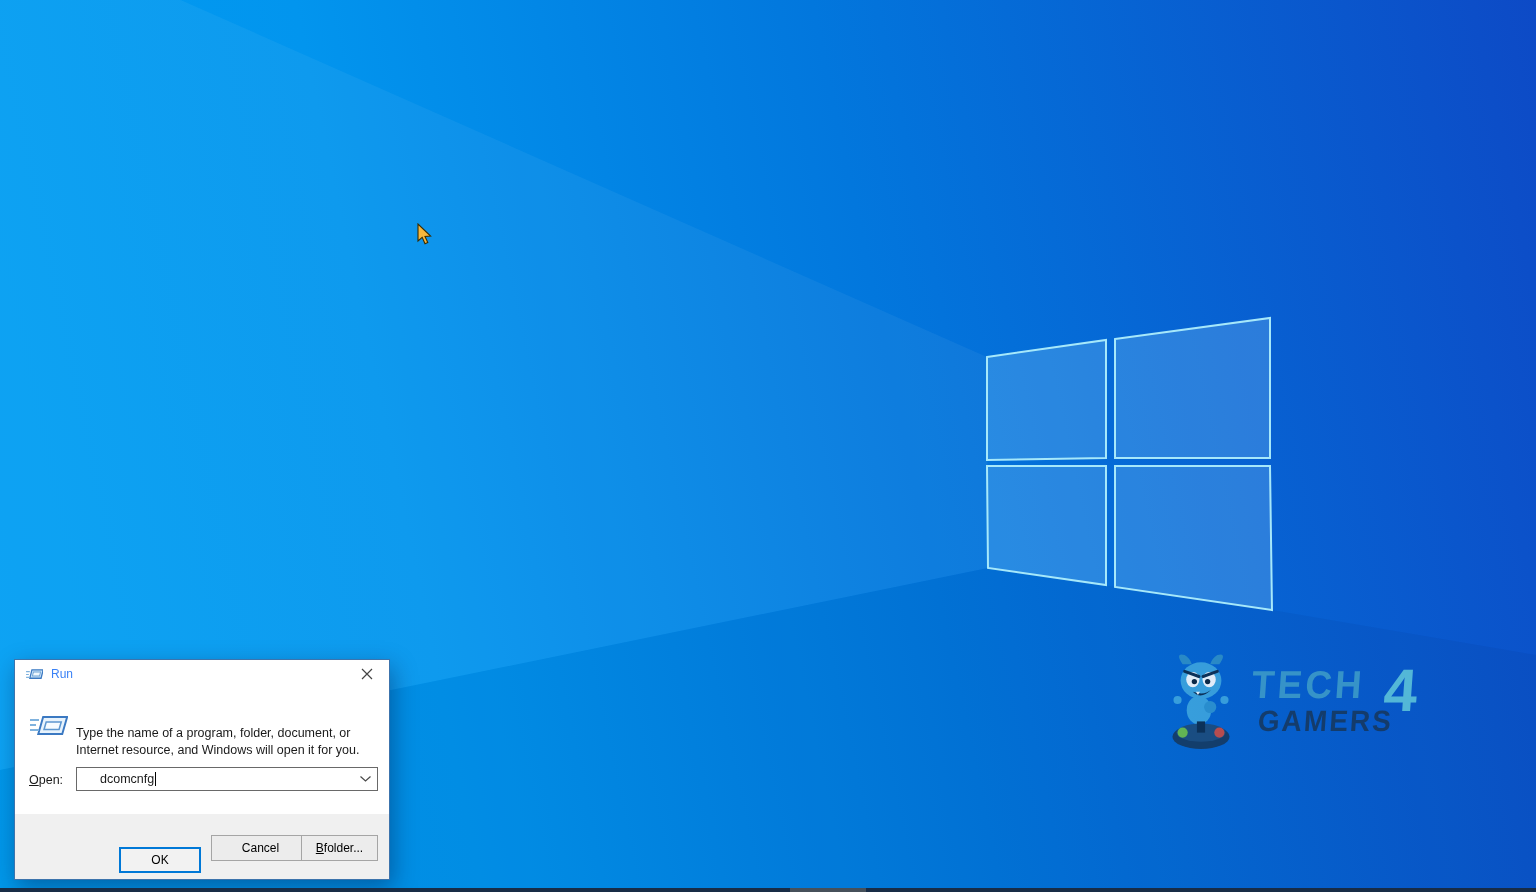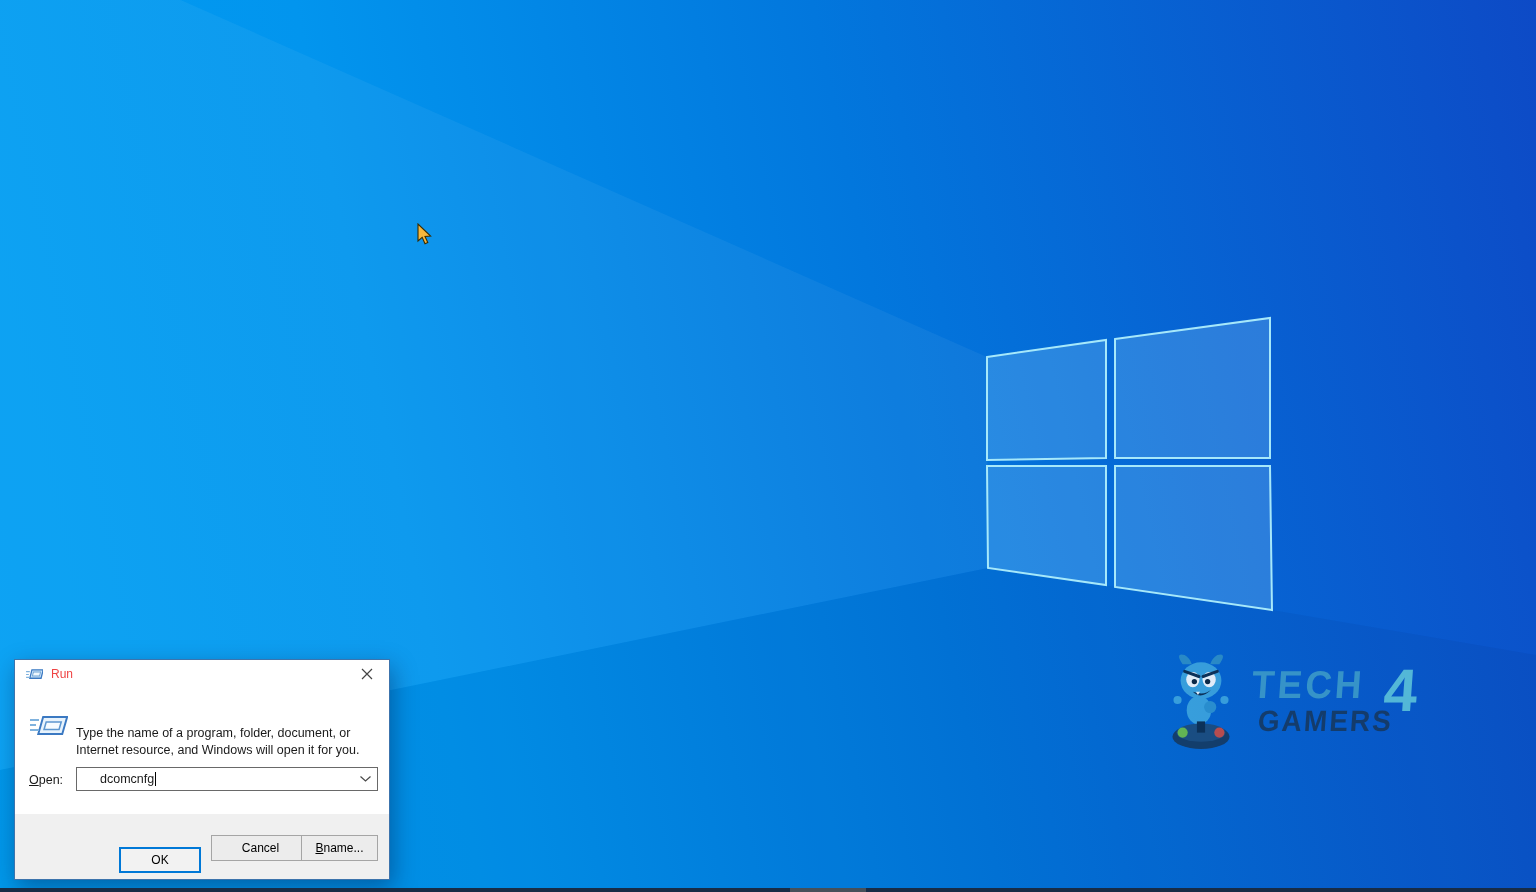--- a/index.html
+++ b/index.html
@@ -49,21 +49,21 @@
   
   .run-dialog{
     position:absolute;left:14px;top:659px;width:376px;height:221px;
     background:var(--dialog_bg);border:1px solid #3c74ad;
     box-shadow:3px 8px 22px rgba(0,25,70,.4);
     font-size:12.5px;color:var(--text_dark);
   }
   .titlebar{position:absolute;left:0;top:0;right:0;height:28px;background:#fff;
     display:flex;align-items:center;padding-left:11px;}
   .title-icon{width:17px;height:15px;margin-right:8px;flex:0 0 auto;}
-  .title-text{font-size:12px;color:#ef4444;}
+  .title-text{font-size:12px;color:#3b82f6;}
   .close-btn{position:absolute;right:0;top:0;width:45px;height:28px;
     display:flex;align-items:center;justify-content:center;background:transparent;border:none;cursor:default;}
 
   .body-icon{position:absolute;left:13px;top:47px;width:40px;height:40px;}
   .msg{position:absolute;left:61px;top:47px;width:302px;line-height:17px;margin-top:18px;}
   .open-label{position:absolute;left:14px;top:113px;}
   .ul{text-decoration:underline;}
 
   .combo{position:absolute;left:61px;top:107px;width:302px;height:24px;
     border:1px solid #696969;background:#fff;display:flex;align-items:center;padding-left:16px;}
@@ -168,21 +168,21 @@
         </svg>
       </button>
     </div>
 
     <div class="footer"></div>
 
     <button class="btn btn-ok">OK</button>
     <button class="btn btn-cancel">Cancel</button>
     <button class="btn btn-browse">
         <span class="ul">B</span>
-        <span>name...</span>
+        <span>folder...</span>
       </button>
   </div>
 
   <svg class="cursor" viewBox="0 0 16 24">
     <path d="M1,1 L1,18 L5.2,14.4 L8,20.8 L10.8,19.5 L8,13.4 L13.6,13 Z" fill="var(--cursor_fill)" stroke="#3a2c00" stroke-width="1.1"></path>
   </svg>
 
   <div class="taskbar">
     <div class="taskbar-item"></div>
   </div>

